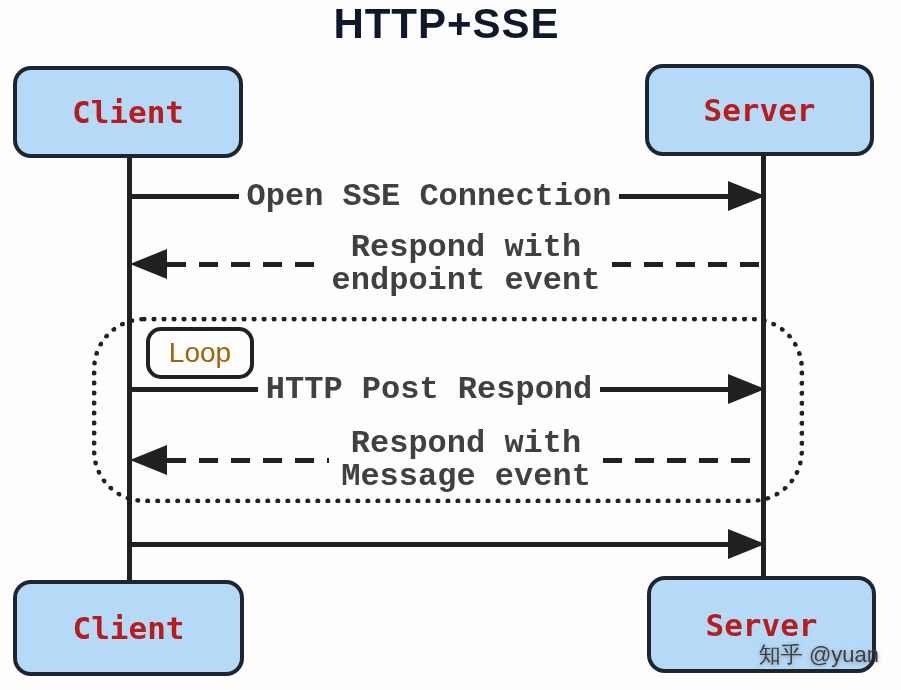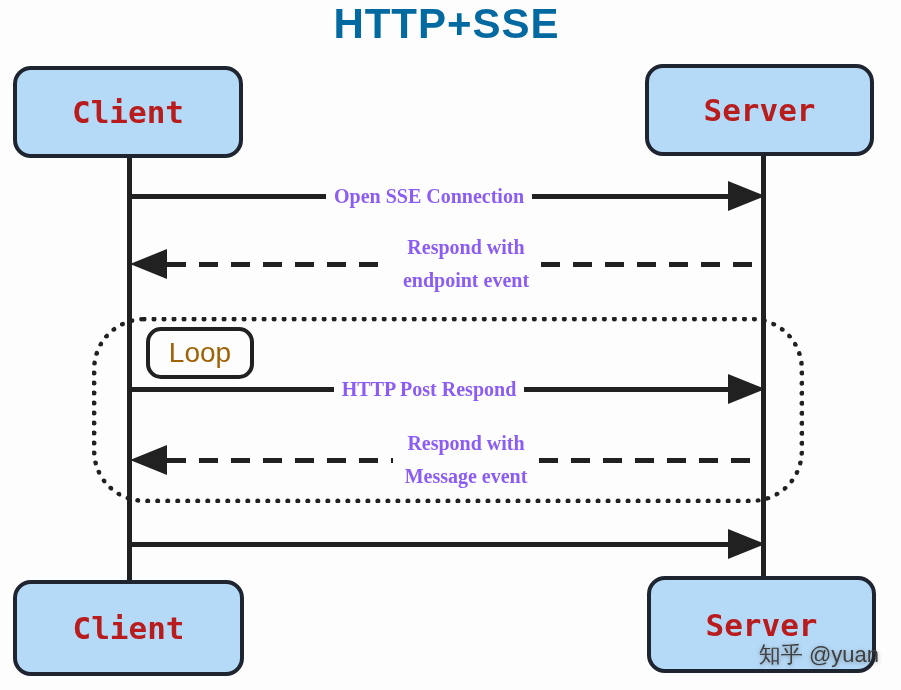--- a/index.html
+++ b/index.html
@@ -15,21 +15,21 @@
   }
 
   .title {
     position: absolute;
     top: 0; left: 0; right: 8px;
     text-align: center;
     font-family: "Liberation Sans", sans-serif;
     font-weight: 700;
     font-size: 42px;
     letter-spacing: 1px;
-    color: #0369a1;
+    color: #0f172a;
     z-index: 6;
   }
 
   .actor {
     position: absolute;
     background: #b5daf8;
     border: 4px solid #1e2530;
     border-radius: 18px;
     display: flex;
     align-items: center;
@@ -89,24 +89,24 @@
     z-index: 3;
   }
   .msg .seg { flex: 1 1 auto; height: 5px; }
   .msg .seg.solid { background: #212121; }
   .msg .seg.dashed {
     background: repeating-linear-gradient(90deg, #212121 0 19px, transparent 19px 32px);
   }
   .msg-label {
     flex: 0 0 auto;
     padding: 0 8px;
-    font-family: Liberation Serif, serif;
+    font-family: Liberation Mono, monospace;
     font-weight: 700;
-    font-size: 20px;
-    color: #8b5cf6;
+    font-size: 32px;
+    color: #404040;
     white-space: nowrap;
   }
   .msg-label.two-line {
     text-align: center;
     line-height: 33px;
     padding: 0 12px;
   }
   .ah { flex: 0 0 auto; width: 0; height: 0; }
   .ah.right {
     border-top: 15px solid transparent;

